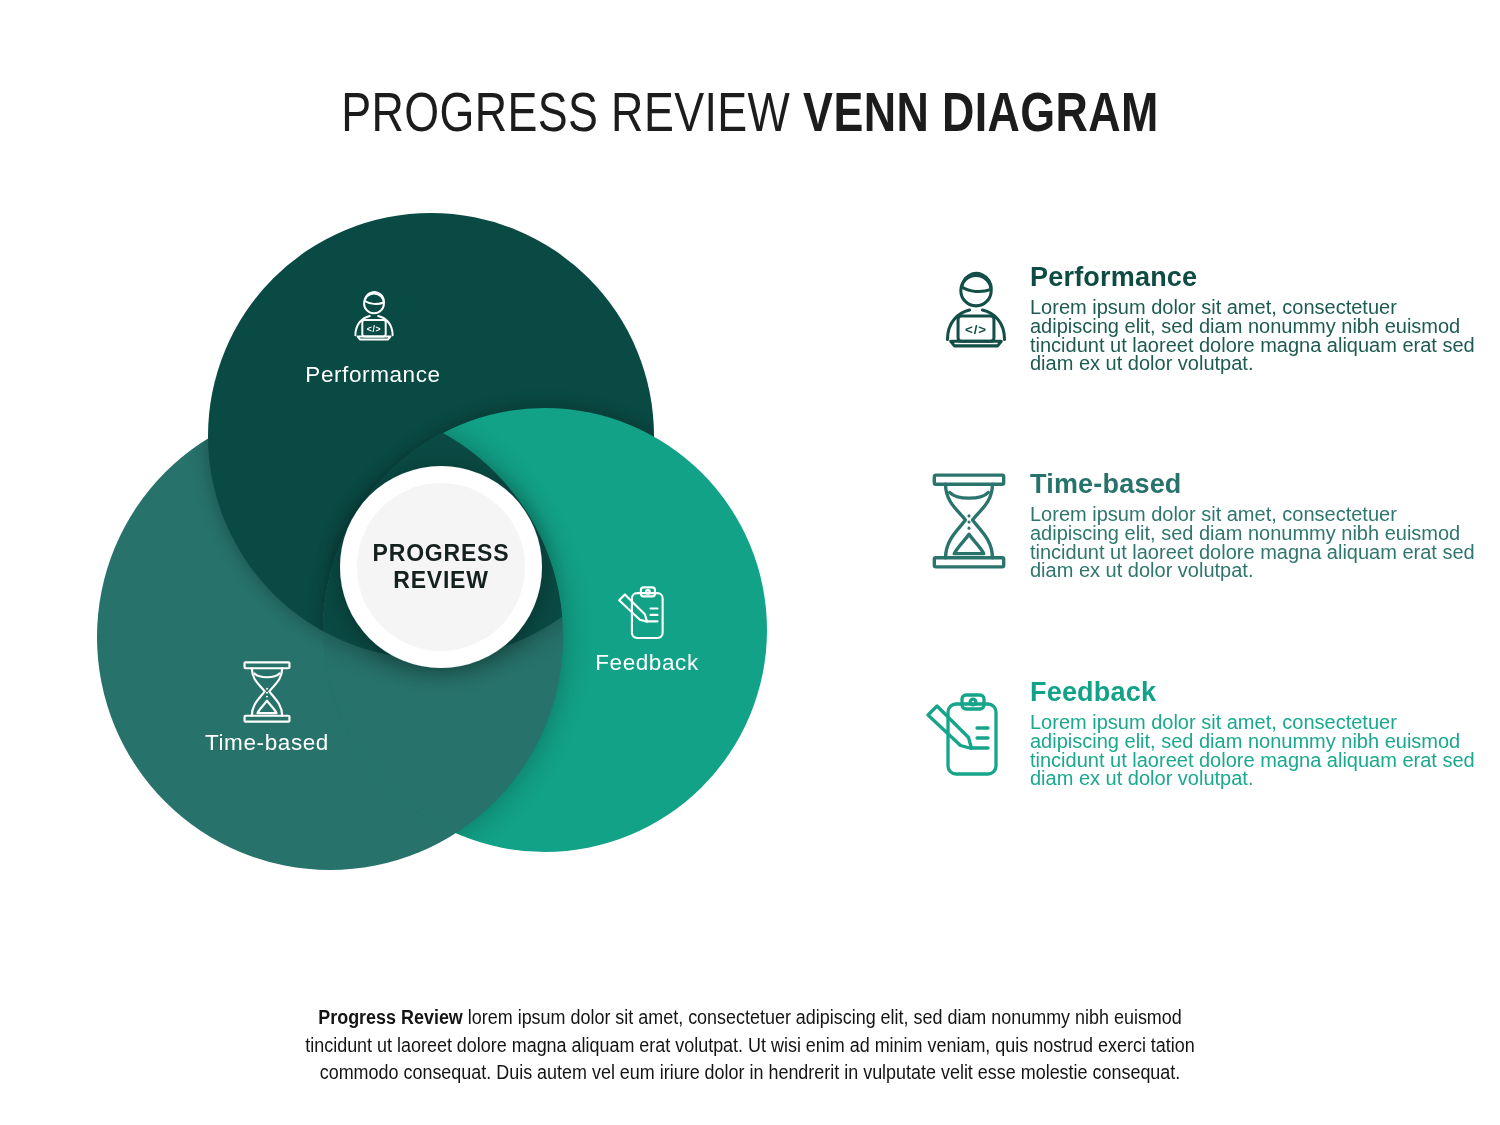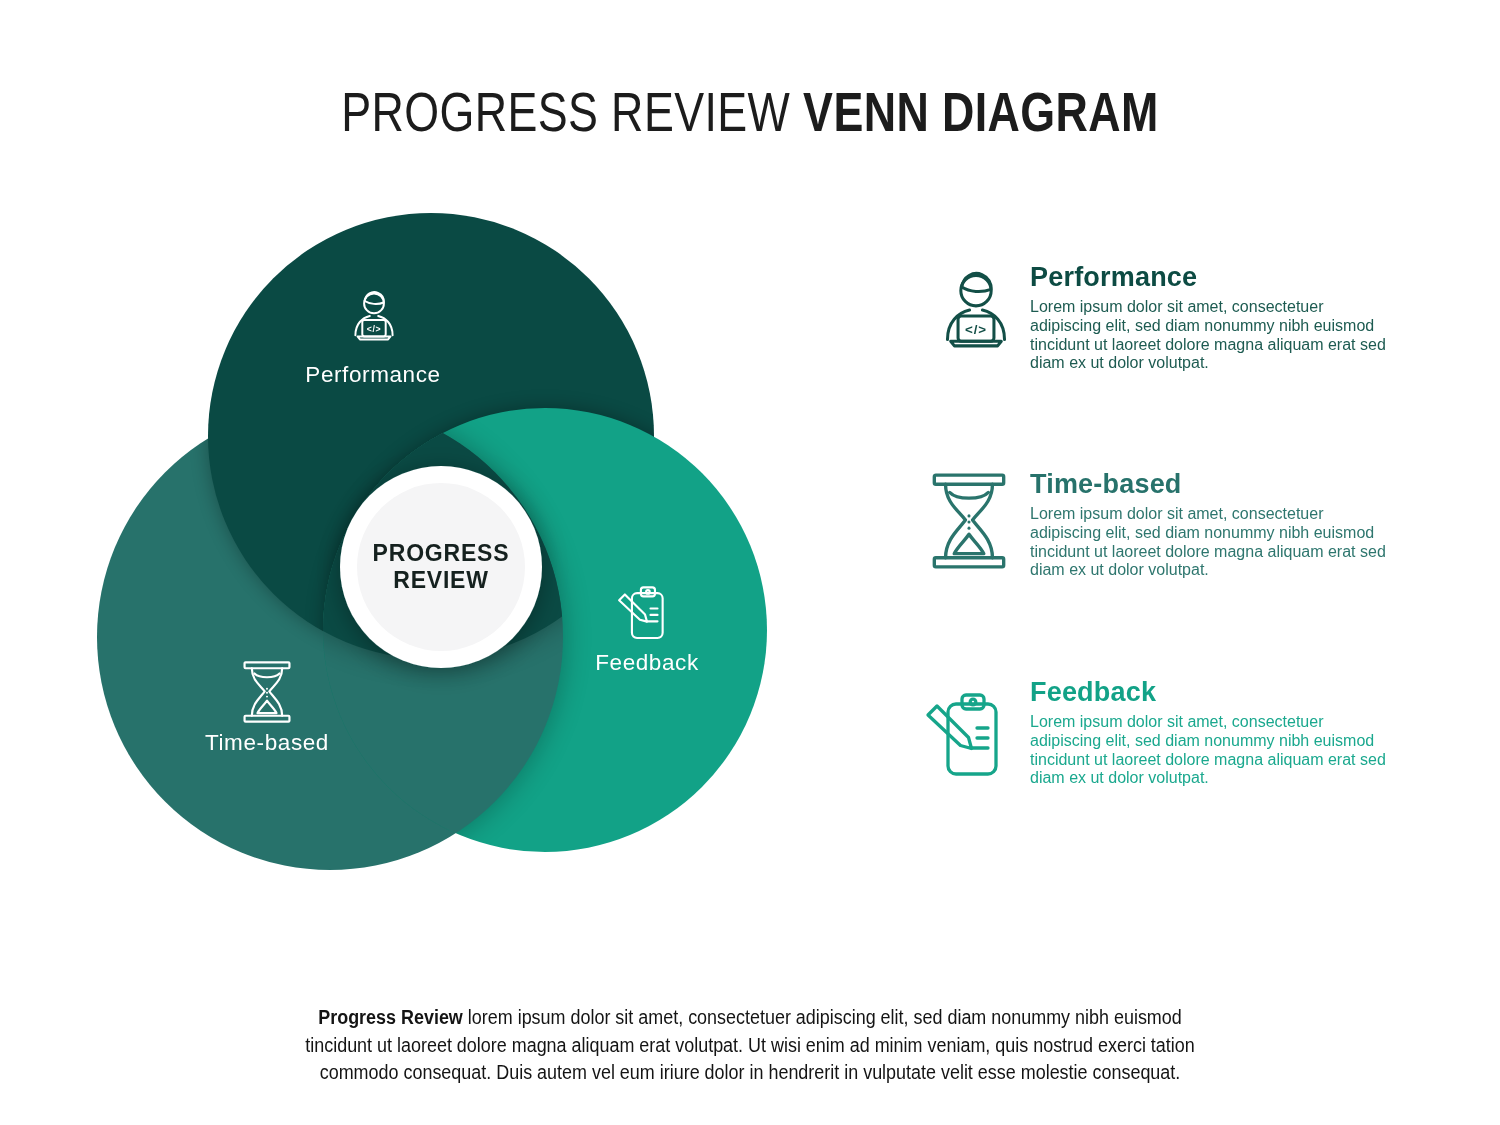--- a/index.html
+++ b/index.html
@@ -18,21 +18,21 @@
   .circle-label{font-family:"Liberation Sans", sans-serif;font-size:22.5px;font-weight:500;
                 fill:#ffffff;letter-spacing:0.6px;}
   .hub-label{font-family:"Liberation Sans", sans-serif;font-size:23px;font-weight:700;
              fill:#15211f;letter-spacing:0.8px;}
 
   
   .section{position:absolute;left:920px;width:520px;}
   .section .icon{position:absolute;left:0;top:0;}
   .section .content{margin-left:110px;}
   .section h2{margin:0;font-size:27px;line-height:30px;font-weight:700;letter-spacing:0.2px;}
-  .section .body{margin-top:6px;font-size:16px;line-height:18.8px;}
+  .section .body{margin-top:6px;font-size:20px;line-height:18.8px;}
   .section .body div{white-space:nowrap;}
 
   .sec-performance{top:262px;}
   .sec-performance h2{color:#0d4b43;}
   .sec-performance .body{color:#1d5b51;}
   .sec-performance .icon{color:#134f47;}
 
   .sec-time{top:469px;}
   .sec-time h2{color:#27726b;}
   .sec-time .body{color:#2e766e;}

